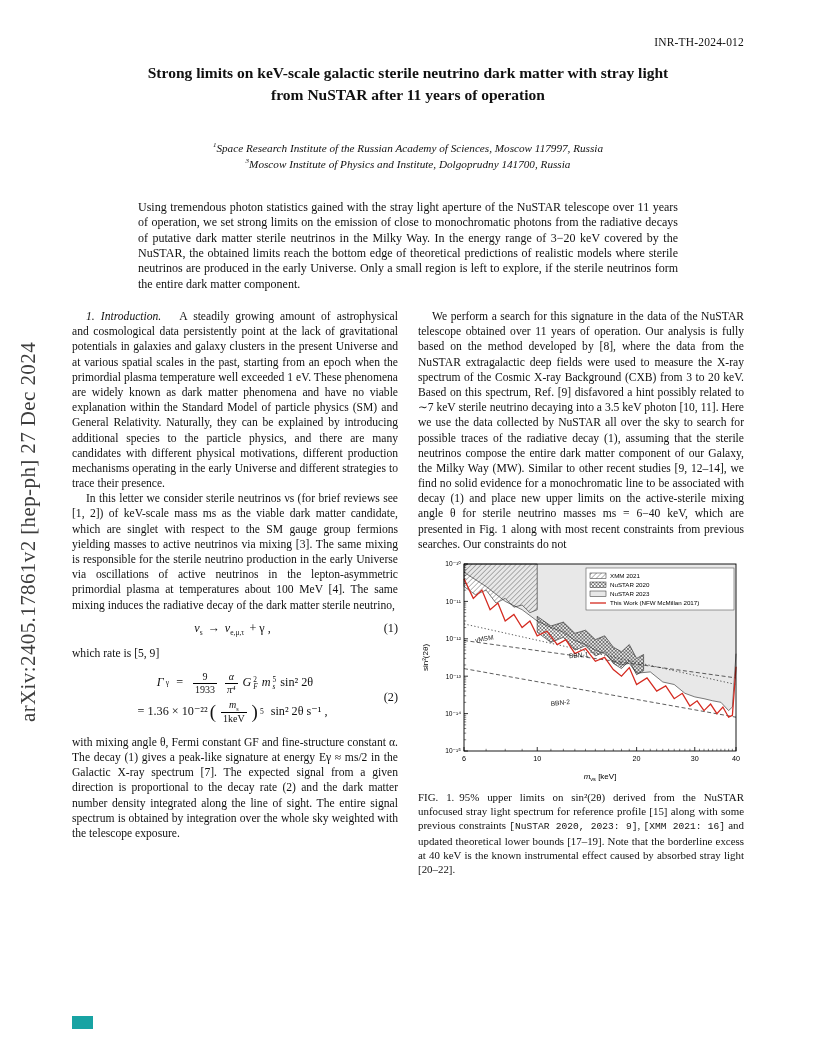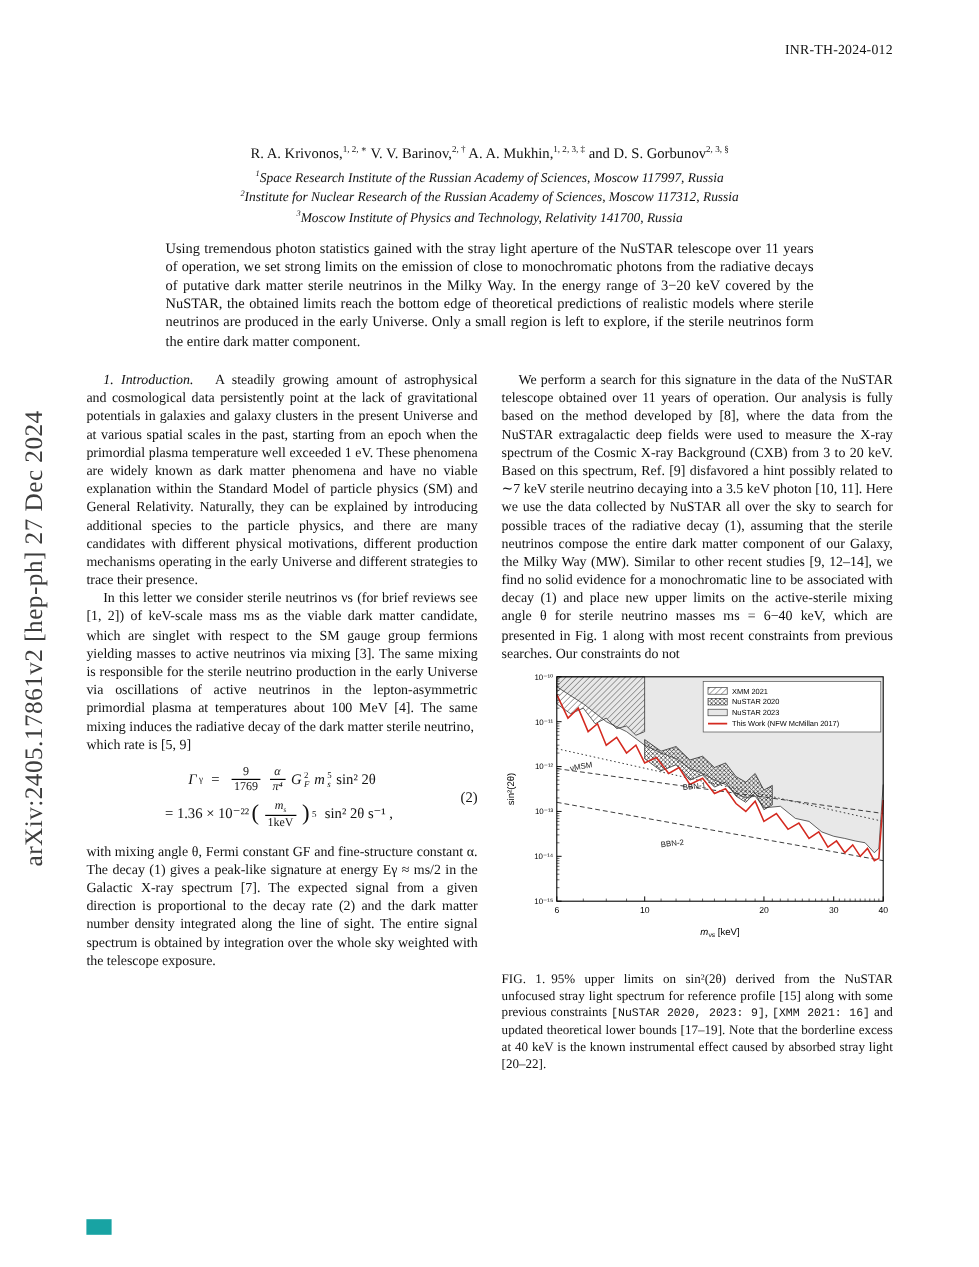--- a/index.html
+++ b/index.html
@@ -45,66 +45,70 @@
   .fnum{display:block;border-bottom:1px solid #000;padding:0 2px}
   .fden{display:block;padding:0 2px}
   .subsup{display:inline-flex;flex-direction:column;font-size:60%;line-height:1.05;
        vertical-align:-0.35em;margin-right:2px}
   .bigp{font-size:155%;font-weight:400;vertical-align:middle}
   .eq2-stack{display:flex;flex-direction:column;align-items:center}
   .eq2-line{display:flex;align-items:center;gap:2px;margin:2px 0}
 
   .fig{margin:6px 0 0;display:block}
   .fig svg{display:block;font-family:"Liberation Sans","DejaVu Sans",sans-serif}
-  .caption{font-size:10.9px;line-height:1.3;text-align:justify;margin-top:26px}
+  .caption{font-size:10.9px;line-height:1.3;text-align:justify;margin-top:7px}
   .cap-label{margin-right:5px}
   .mono{font-family:"Liberation Mono","DejaVu Sans Mono",monospace;font-size:.88em}
 
   .teal-box{position:absolute;left:72px;top:1016px;width:21px;height:13px;background:#18a3a3}
 </style>
 </head>
 <body>
 
 <div class="page">
 
   <div class="report-number">INR-TH-2024-012</div>
 
   <div class="arxiv-stamp">arXiv:2405.17861v2  [hep-ph]  27 Dec 2024</div>
 
-
-  <div class="authors">
-    <span><span>R. A. Krivonos,</span><sup>1, 2, ∗</sup></span><span><span> V. V. Barinov,</span><sup>2, †</sup></span><span><span> A. A. Mukhin,</span><sup>1, 2, 3, ‡</sup></span><span><span> and D. S. Gorbunov</span><sup>2, 3, §</sup></span>
-  </div>
+  <h1 class="title">Strong limits on keV-scale galactic sterile neutrino dark matter with stray light
+from NuSTAR after 11 years of operation</h1>
+
 
   <div class="affils">
     <div><sup>1</sup><span>Space Research Institute of the Russian Academy of Sciences, Moscow 117997, Russia</span></div>
-    <div><sup>2</sup><span>Institute for Nuclear Research of the Russian Academy of Sciences, Moscow 117312, Russia</span></div>
-    <div><sup>3</sup><span>Moscow Institute of Physics and Technology, Relativity 141700, Russia</span></div>
+    <div><sup>3</sup><span>Moscow Institute of Physics and Institute, Dolgoprudny 141700, Russia</span></div>
   </div>
 
   <div class="abstract">Using tremendous photon statistics gained with the stray light aperture of the NuSTAR telescope over 11 years of operation, we set strong limits on the emission of close to monochromatic photons from the radiative decays of putative dark matter sterile neutrinos in the Milky Way. In the energy range of 3−20 keV covered by the NuSTAR, the obtained limits reach the bottom edge of theoretical predictions of realistic models where sterile neutrinos are produced in the early Universe. Only a small region is left to explore, if the sterile neutrinos form the entire dark matter component.</div>
 
   <div class="columns">
 
     <div class="col">
       <p class="para"><span class="lead">1. Introduction.</span><span>A steadily growing amount of astrophysical and cosmological data persistently point at the lack of gravitational potentials in galaxies and galaxy clusters in the present Universe and at various spatial scales in the past, starting from an epoch when the primordial plasma temperature well exceeded 1 eV. These phenomena are widely known as dark matter phenomena and have no viable explanation within the Standard Model of particle physics (SM) and General Relativity. Naturally, they can be explained by introducing additional species to the particle physics, and there are many candidates with different physical motivations, different production mechanisms operating in the early Universe and different strategies to trace their presence.</span></p>
       <p class="para">In this letter we consider sterile neutrinos νs (for brief reviews see [1, 2]) of keV-scale mass ms as the viable dark matter candidate, which are singlet with respect to the SM gauge group fermions yielding masses to active neutrinos via mixing [3]. The same mixing is responsible for the sterile neutrino production in the early Universe via oscillations of active neutrinos in the lepton-asymmetric primordial plasma at temperatures about 100 MeV [4]. The same mixing induces the radiative decay of the dark matter sterile neutrino,</p>
 
+      <div class="equation">
+        <span>
+          <span class="it">ν</span><sub>s</sub><span class="eq-gap">→</span><span class="it">ν</span><sub>e,μ,τ</sub><span class="eq-gap">+ γ ,</span>
+        </span>
+        <span class="eq-num">(1)</span>
+      </div>
 
       <p class="para noindent">which rate is [5, 9]</p>
 
       <div class="equation">
         <span class="eq2-stack">
           <span class="eq2-line">
             <span class="it">Γ</span>
               <sub>γ</sub>
             <span class="eq-gap">=</span>
             <span class="frac">
                 <span class="fnum">9</span>
-                <span class="fden">1769</span>
+                <span class="fden">1933</span>
               </span>
             <span class="frac">
                 <span class="fnum it">α</span>
                 <span class="fden it">π⁴</span>
               </span>
             <span class="it">G</span>
               <span class="subsup">
                 <span>2</span>
                 <span class="it">F</span>
               </span>

